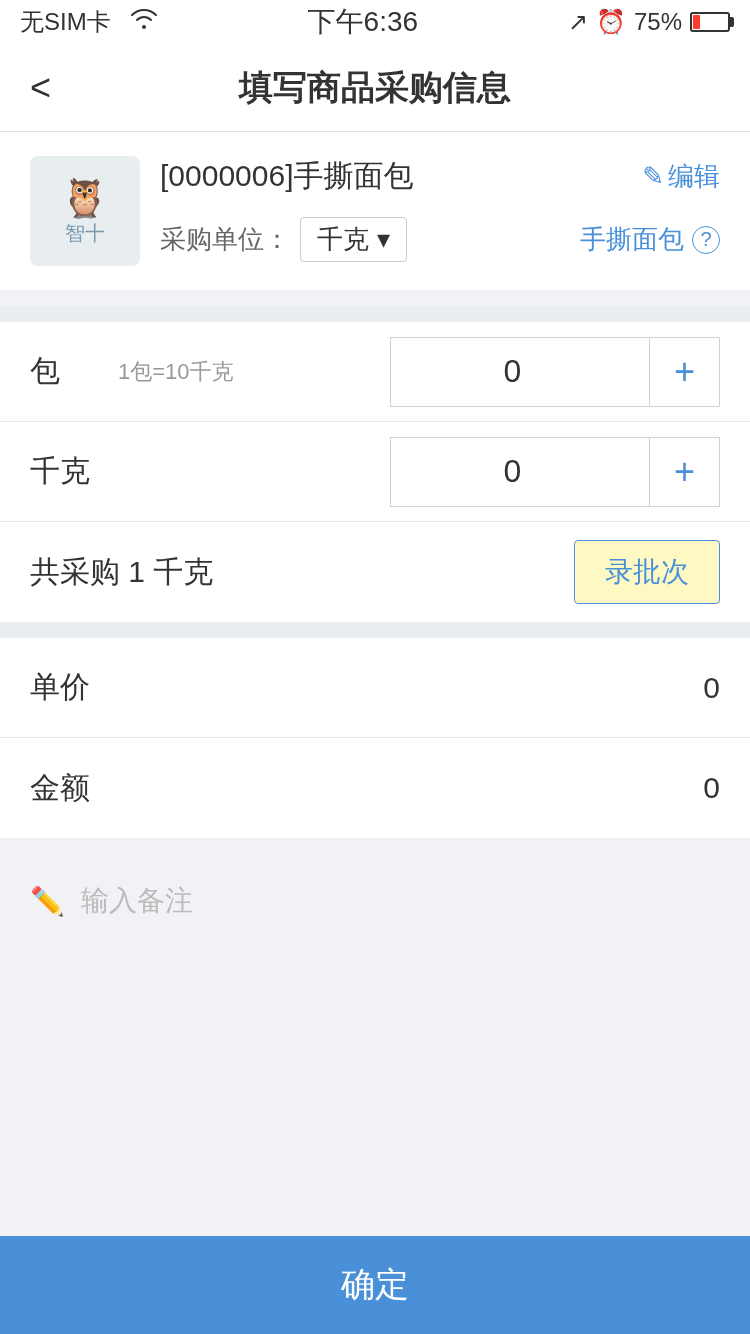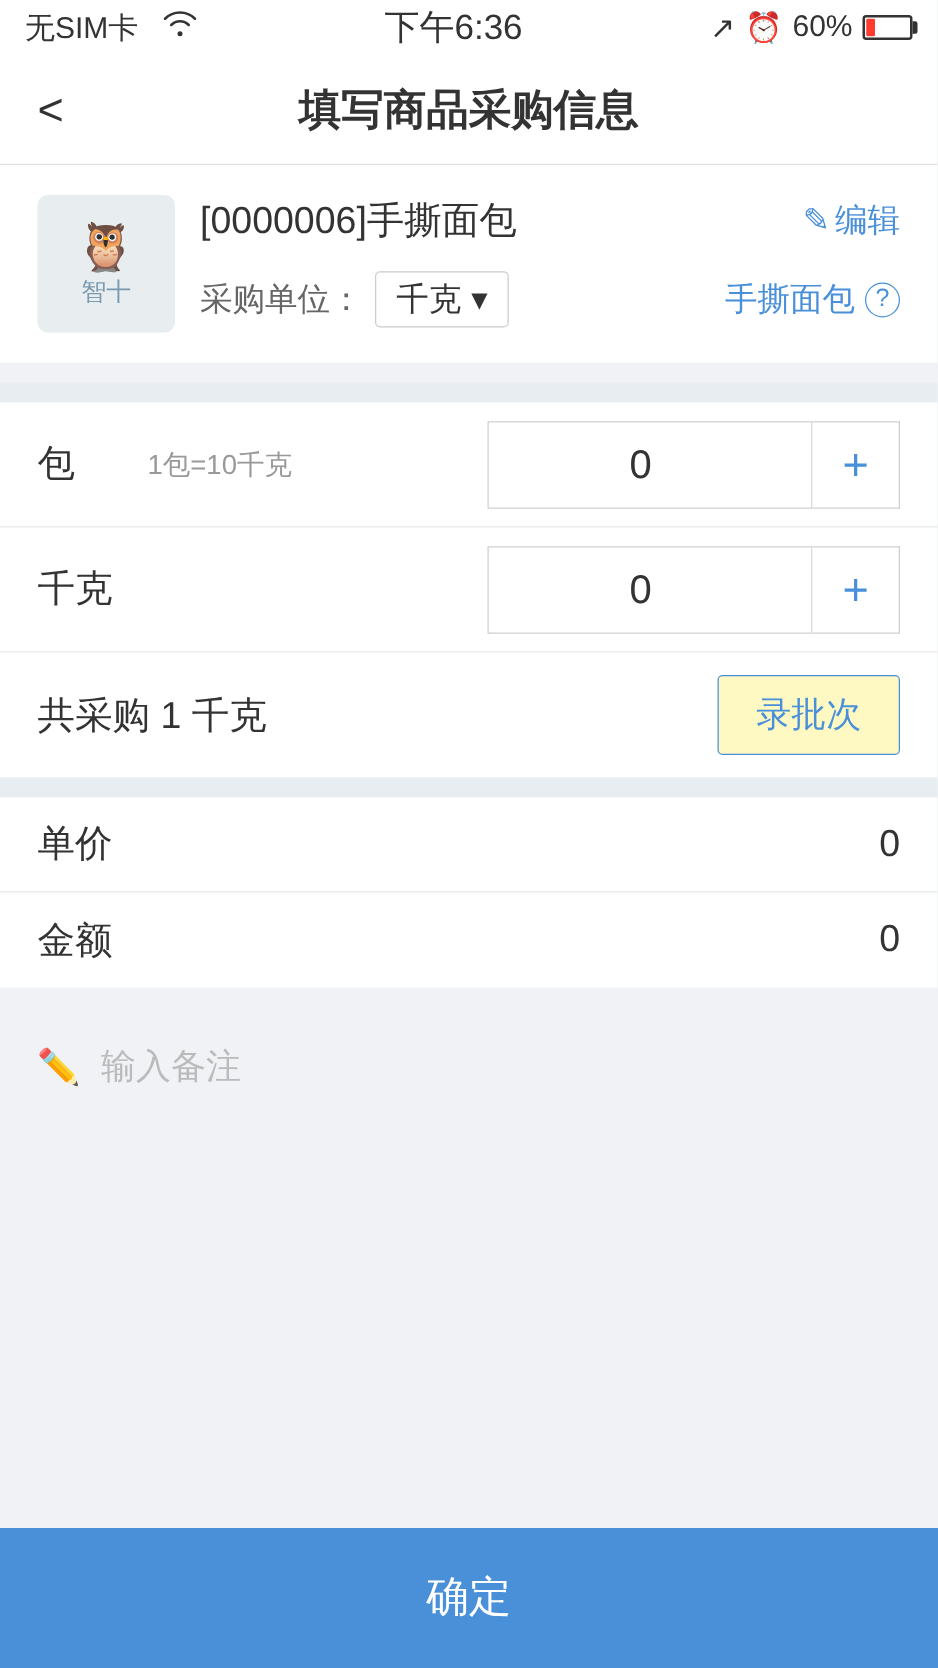--- a/index.html
+++ b/index.html
@@ -257,21 +257,21 @@
 
     
     .price-section {
       background: #fff;
       margin-top: 0;
     }
     .price-row {
       display: flex;
       align-items: center;
       padding: 0 30px;
-      height: 76px;
+      height: 100px;
       border-bottom: 1px solid #e8e8e8;
     }
     .price-label {
       font-size: 30px;
       color: #333;
       flex: 1;
     }
     .price-value {
       font-size: 30px;
       color: #333;
@@ -301,21 +301,21 @@
       background: #f0f2f5;
     }
 
     
     .confirm-btn-wrapper {
       position: fixed;
       bottom: 0;
       left: 0;
       width: 750px;
       background: #4a90d9;
-      height: 112px;
+      height: 98px;
       display: flex;
       align-items: center;
       justify-content: center;
       cursor: pointer;
     }
     .confirm-btn-text {
       font-size: 34px;
       color: #fff;
       font-weight: 500;
     }
@@ -331,21 +331,21 @@
         <path d="M14 17a2 2 0 1 1 0 4 2 2 0 0 1 0-4z" fill="#333"></path>
         <path d="M7 12c1.9-1.9 4.4-3 7-3s5.1 1.1 7 3" stroke="#333" stroke-width="2" fill="none" stroke-linecap="round"></path>
         <path d="M2 7c3.3-3.3 7.7-5 12-5s8.7 1.7 12 5" stroke="#333" stroke-width="2" fill="none" stroke-linecap="round"></path>
       </svg>
     </span>
   </div>
   <div class="status-center">下午6:36</div>
   <div class="status-right">
     <span>↗</span>
     <span>⏰</span>
-    <span>60%</span>
+    <span>75%</span>
     <span class="battery-icon">
       <span class="battery-fill"></span>
     </span>
   </div>
 </div>
 
 <div class="header">
   <span class="header-back">&lt;</span>
   <span class="header-title">填写商品采购信息</span>
 </div>

